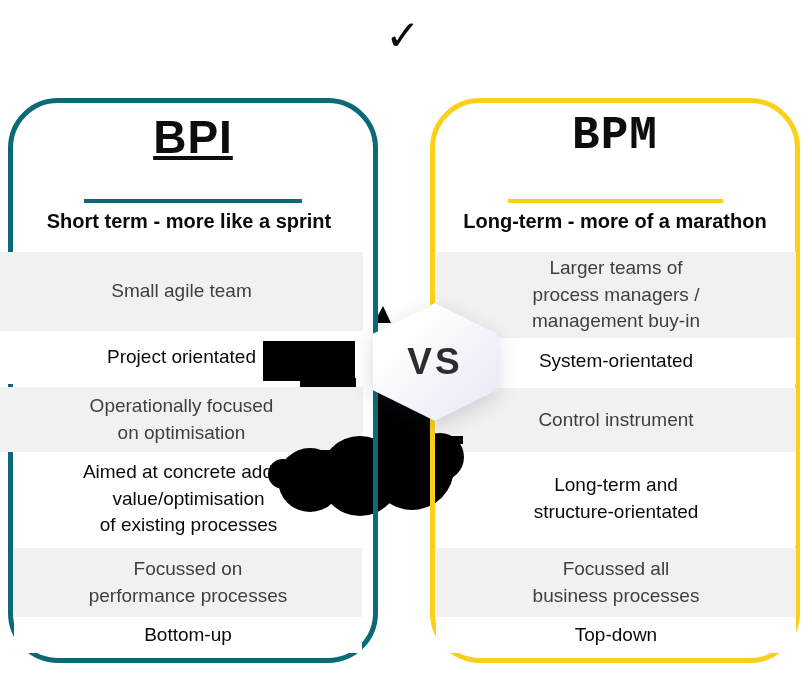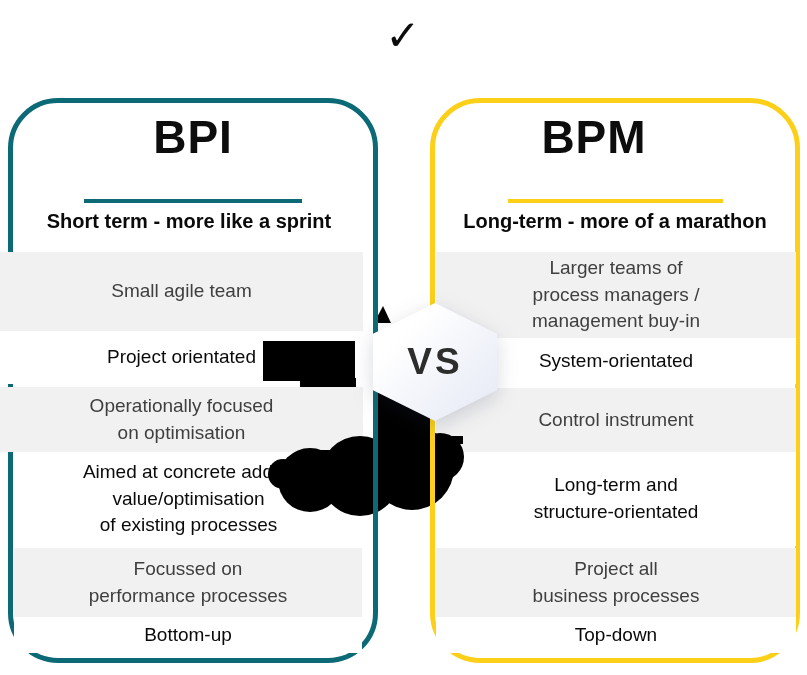--- a/index.html
+++ b/index.html
@@ -13,22 +13,22 @@
     display:flex;align-items:center;justify-content:center;
     font-size:45px;font-weight:700;letter-spacing:-0.5px;color:#0b0b0b;white-space:pre;
   }
   .title .check{font-weight:400;font-size:42px;margin-right:2px;}
   
   .card-border{position:absolute;top:98px;width:370px;height:565px;border:5px solid;border-radius:50px;box-sizing:border-box;z-index:1;background:transparent;}
   .card-border.bpi{left:8px;border-color:#0c6a76;}
   .card-border.bpm{left:430px;border-color:#fcd019;}
   
   .card-heading{position:absolute;top:110px;width:370px;text-align:center;font-size:46px;font-weight:700;letter-spacing:1px;z-index:2;}
-  .card-heading.bpi{left:8px;}
-  .card-heading.bpm{left:409px;}
+  .card-heading.bpi{left:8px;text-decoration:underline;}
+  .card-heading.bpm{left:430px;font-family:Liberation Mono, monospace;}
   .underline{position:absolute;top:199px;height:4px;z-index:2;}
   .underline.bpi{left:84px;width:218px;background:#0c6a76;}
   .underline.bpm{left:508px;width:215px;background:#fcd019;}
   .subtitle{position:absolute;top:210px;width:370px;text-align:center;font-size:20px;font-weight:700;color:#0a0a0a;z-index:2;}
   .subtitle.bpi{left:4px;}
   .subtitle.bpm{left:430px;}
   
   .row{
     position:absolute;z-index:2;display:flex;align-items:center;justify-content:center;
     text-align:center;white-space:pre-line;font-size:19px;line-height:1.42;color:#3f3f3f;
@@ -94,21 +94,21 @@
 performance processes</div>
   <div class="row boldw l6">Bottom-up</div>
 
   <div class="row gray  r1">Larger teams of
 process managers /
 management buy-in</div>
   <div class="row boldw r2">System-orientated</div>
   <div class="row gray  r3">Control instrument</div>
   <div class="row boldw r4">Long-term and
 structure-orientated</div>
-  <div class="row gray  r5">Project all
+  <div class="row gray  r5">Focussed all
 business processes</div>
   <div class="row boldw r6">Top-down</div>
 
   <svg class="blob-svg" width="807" height="675" viewBox="0 0 807 675" aria-hidden="true">
     <g fill="#000000">
 
       <rect x="263" y="341" width="92" height="40"></rect>
       <rect x="300" y="378" width="56" height="9"></rect>
 
       <polygon points="374,323 383,306 391,323"></polygon>

